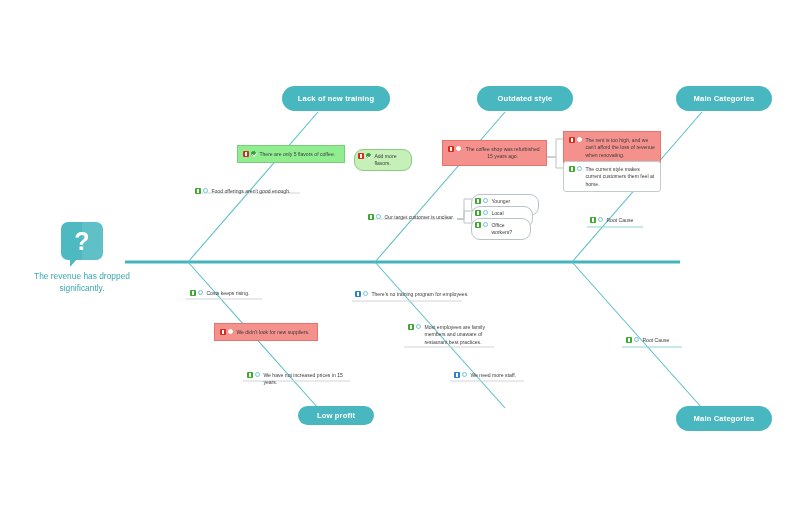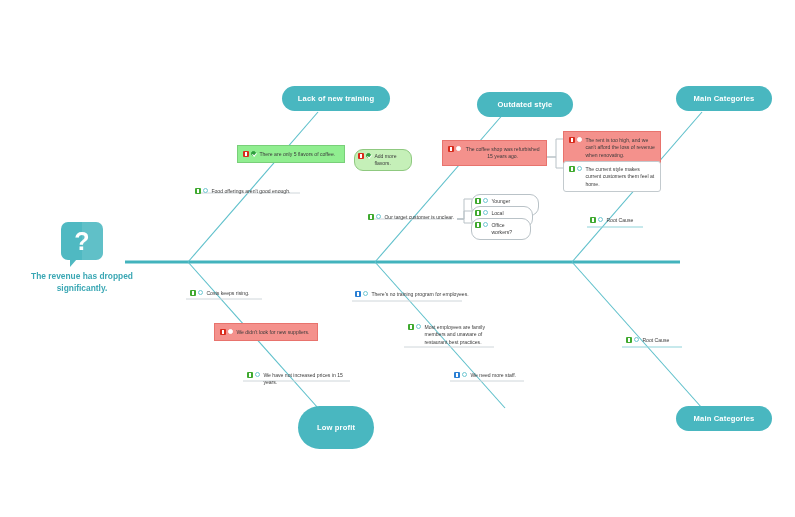--- a/index.html
+++ b/index.html
@@ -44,21 +44,21 @@
     position:absolute;left:0;top:0;width:42px;height:38px;
     color:#ffffff;font-size:25px;font-weight:bold;
     display:flex;align-items:center;justify-content:center;
     line-height:1;
   }
   .qshine{
     position:absolute;right:0;top:0;width:21px;height:38px;
     background:rgba(255,255,255,.10);border-radius:0 7px 7px 0;
   }
   #problem .ptext{
-    margin-top:11px;color:#3aa7b4;font-size:8.4px;font-weight:bold;
+    margin-top:11px;color:#3aa7b4;font-size:8.4px;font-weight:normal;
     line-height:1.4;
   }
 
   
   .node{
     position:absolute;
     display:flex;align-items:flex-start;
     box-sizing:border-box;
     font-size:5.1px;
     color:#3b3b3b;
@@ -167,29 +167,29 @@
       <div class="qshine"></div>
       <div class="qmark">?</div>
     </div>
     <div class="ptext">The revenue has dropped significantly.</div>
   </div>
 
   <div class="pill" style="left:282px;top:86px;width:108px;height:25px;">
     <span>Lack of new training</span>
   </div>
 
-  <div class="pill" style="left:477px;top:92px;width:96px;height:25px;">
+  <div class="pill" style="left:477px;top:86px;width:96px;height:25px;">
     <span>Outdated style</span>
   </div>
 
   <div class="pill" style="left:676px;top:86px;width:96px;height:25px;">
     <span>Main Categories</span>
   </div>
 
-  <div class="pill" style="left:298px;top:406px;width:76px;height:43px;">
+  <div class="pill" style="left:298px;top:406px;width:76px;height:19px;">
     <span>Low profit</span>
   </div>
 
 
   <div class="pill" style="left:676px;top:406px;width:96px;height:25px;">
     <span>Main Categories</span>
   </div>
 
   <div class="node fill-green" style="left:237px;top:145px;width:108px;">
     <span class="badges">

